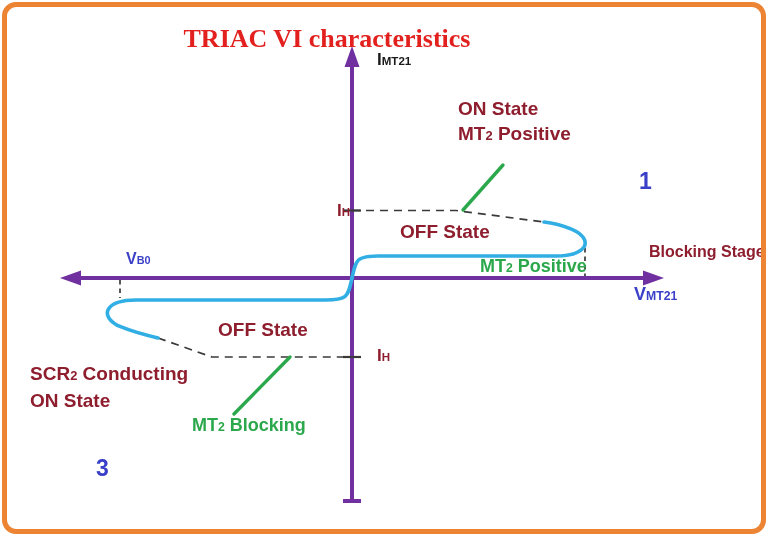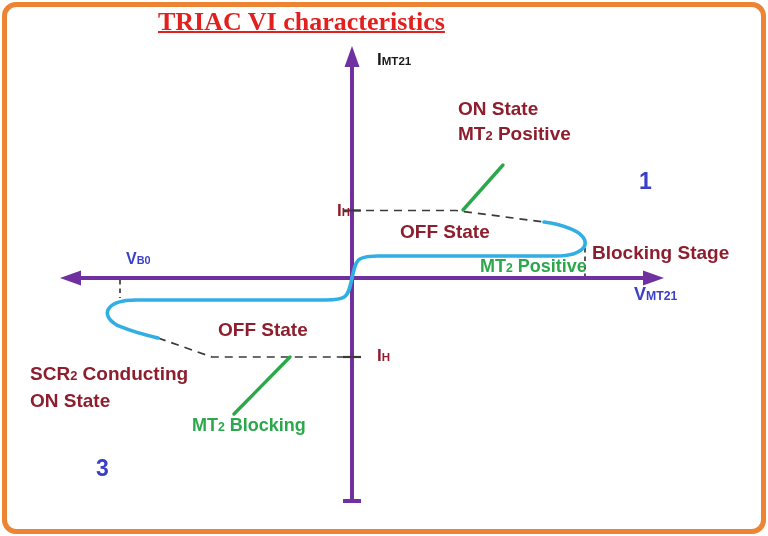--- a/index.html
+++ b/index.html
@@ -16,23 +16,23 @@
   .axis-head{fill:var(--c-purple);stroke:none;}
   .curve{stroke:var(--c-cyan);stroke-width:3.6;fill:none;stroke-linecap:round;}
   .dashline{stroke:var(--c-dash);stroke-width:1.7;fill:none;stroke-dasharray:8 6;}
   .vdash{stroke-dasharray:4.5 4;}
   .tick{stroke:var(--c-dash);stroke-width:2.2;}
   .pointer{stroke:var(--c-green);stroke-width:3.4;stroke-linecap:round;}
   .lbl{position:absolute;font-weight:bold;white-space:nowrap;line-height:1.2;margin-left:20px;}
   .maroon{color:var(--c-maroon);} .green{color:var(--c-green);}
   .blue{color:var(--c-blue);} .ink{color:var(--c-ink);}
   .sb{font-size:0.68em;}
-  .page-title{position:absolute;left:158px;top:7px;width:338px;text-align:left;
+  .page-title{position:absolute;left:158px;top:24px;width:338px;text-align:center;
     font-family:"Liberation Serif", serif;font-weight:bold;font-size:26px;
-    color:var(--c-title);text-decoration:underline;text-decoration-thickness:2px;}
+    color:var(--c-title);text-decoration-thickness:2px;}
   .block{line-height:25px;}
   .centered{text-align:left;}
 </style>
 </head>
 <body>
 
 <div class="stage">
 
   <svg class="plot" viewBox="0 0 768 536">
 
@@ -73,21 +73,21 @@
 
   <div class="lbl maroon block" style="left:438px;top:96px;font-size:19px;">
     <div>ON State</div>
     <div><span>MT</span><span class="sb">2</span><span> Positive</span></div>
   </div>
 
   <div class="lbl blue" style="left:619px;top:168px;font-size:23px;">1</div>
 
   <div class="lbl maroon" style="left:380px;top:221px;font-size:19px;">OFF State</div>
 
-  <div class="lbl maroon" style="left:572px;top:242px;font-size:19px;">Blocking Stage</div>
+  <div class="lbl maroon" style="left:629px;top:242px;font-size:16px;">Blocking Stage</div>
 
   <div class="lbl green" style="left:460px;top:256px;font-size:18px;"><span>MT</span><span class="sb">2</span><span> Positive</span></div>
 
   <div class="lbl maroon" style="left:198px;top:319px;font-size:19px;">OFF State</div>
 
   <div class="lbl maroon block centered" style="left:10px;top:361px;width:178px;font-size:19px;">
     <div><span>SCR</span><span class="sb">2</span><span> Conducting</span></div>
     <div>ON State</div>
   </div>
 

